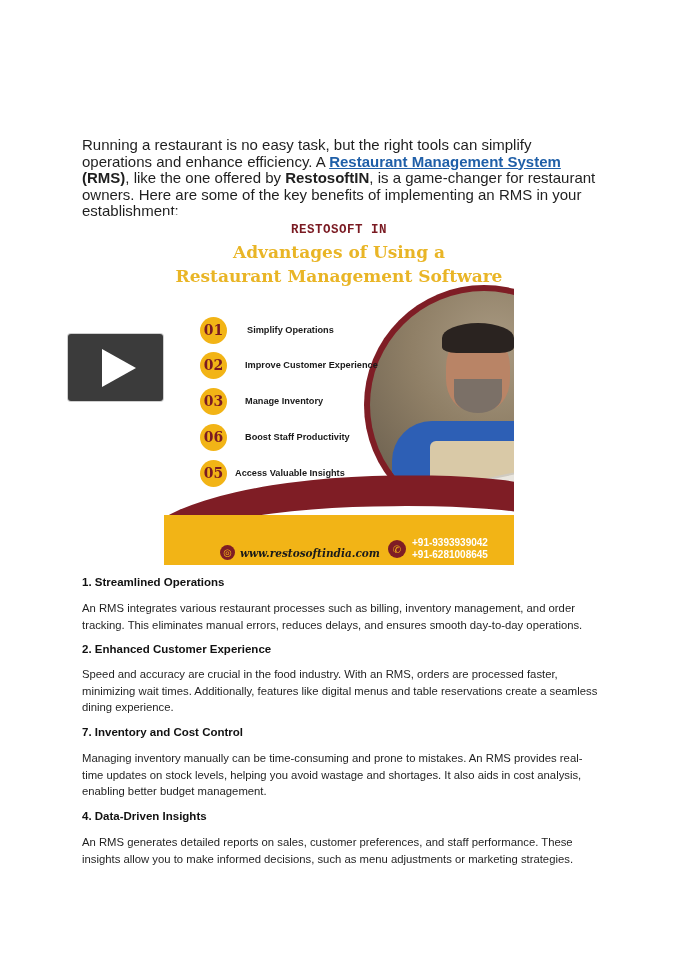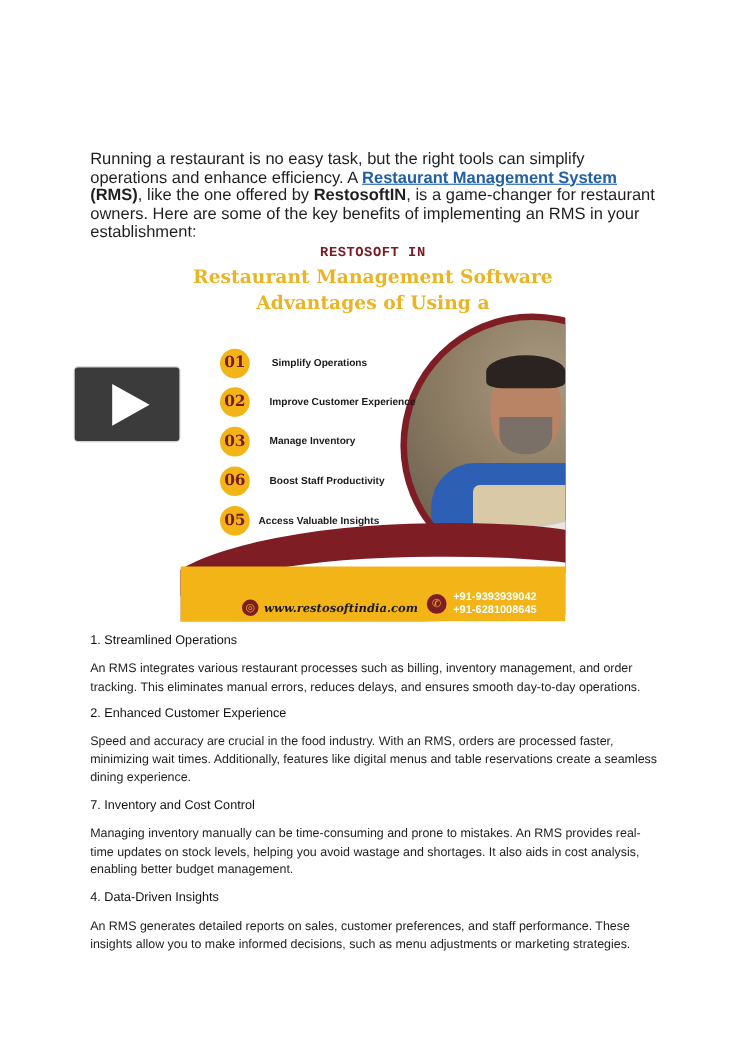--- a/index.html
+++ b/index.html
@@ -61,36 +61,36 @@
   .phones { margin-left: 6px; font-size: 10px; font-weight: bold; color: #ffffff; line-height: 12px; }
 
   
   .play { position: absolute; left: 68px; top: 334px; width: 95px; height: 67px;
           background: #3b3b3b; border-radius: 3px; box-shadow: 0 0 0 1px #cfcfcf;
           display: flex; align-items: center; justify-content: center; }
   .play .tri { width: 0; height: 0; border-top: 19px solid transparent; border-bottom: 19px solid transparent;
                border-left: 34px solid #ffffff; margin-left: 6px; }
 
   
-  .h { position: absolute; left: 82px; font-size: 11.5px; font-weight: normal; color: #111; }
+  .h { position: absolute; left: 82px; font-size: 11.5px; font-weight: bold; color: #111; }
   .p { position: absolute; left: 82px; width: 520px; font-size: 11.3px; line-height: 16.5px; color: #1f1f1f; }
 </style>
 </head>
 <body>
 
 <div class="page">
 
 
   <div class="intro"><span>Running a restaurant is no easy task, but the right tools can simplify operations and enhance efficiency. A </span><a>Restaurant Management System</a><span> </span><b>(RMS)</b><span>, like the one offered by </span><b>RestosoftIN</b><span>, is a game-changer for restaurant owners. Here are some of the key benefits of implementing an RMS in your establishment:</span></div>
 
   <div class="banner">
     <div class="brand">RESTOSOFT IN</div>
     <div class="btitle">
+      <div>Advantages of Using a</div>
       <div>Restaurant Management Software</div>
-      <div>Advantages of Using a</div>
     </div>
 
     <div class="photo-ring"></div>
     <div class="photo">
       <div class="shirt"></div>
       <div class="apron"></div>
       <div class="head"></div>
       <div class="hair"></div>
       <div class="beard"></div>
       <div class="tablet"></div>

